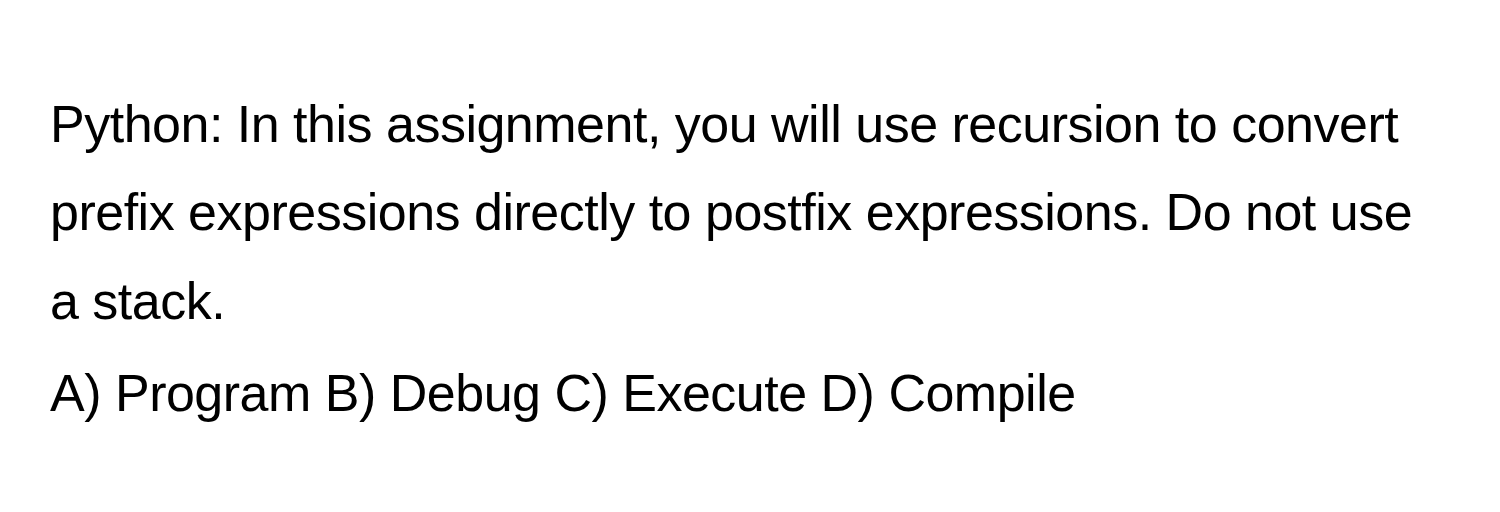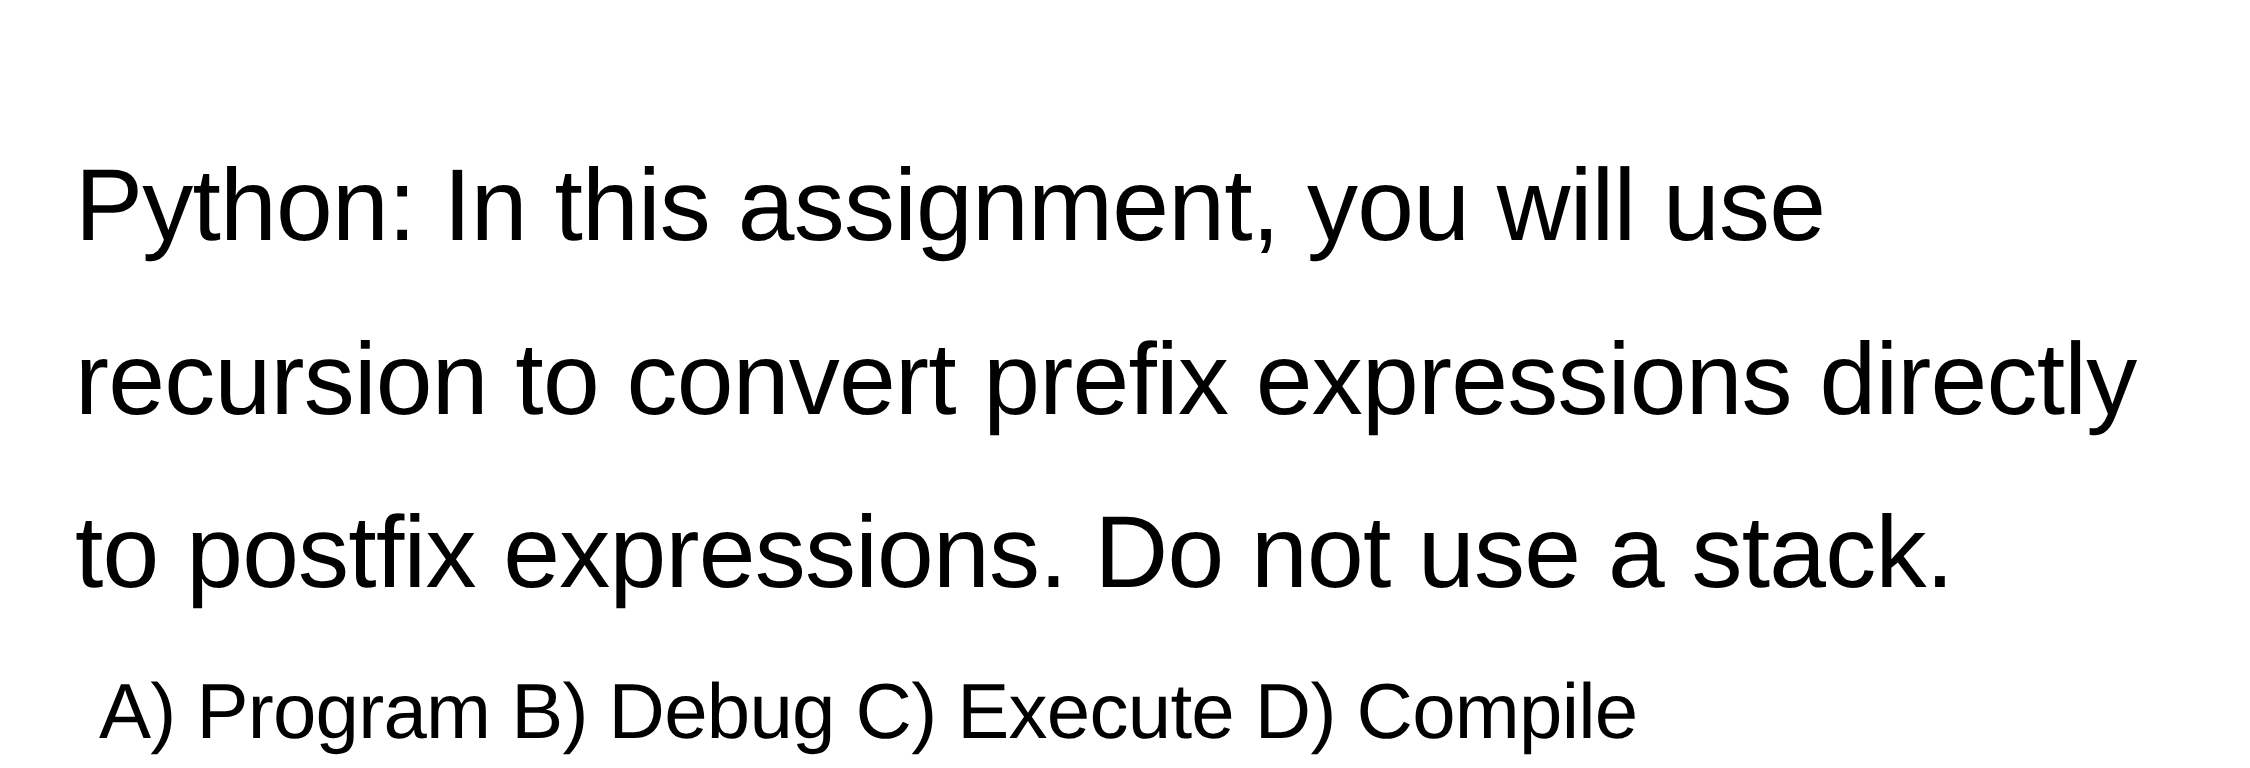--- a/index.html
+++ b/index.html
@@ -11,34 +11,33 @@
       width: 1500px;
       height: 512px;
       background-color: #ffffff;
       font-family: -apple-system, BlinkMacSystemFont, "Segoe UI", Helvetica, Arial, sans-serif;
       padding: 80px 50px 50px 50px;
     }
     .question-container {
       max-width: 1400px;
     }
     .question-text {
-      font-size: 68px;
+      font-size: 52px;
       line-height: 1.7;
       color: #000000;
       font-weight: 400;
       letter-spacing: -0.5px;
     }
     .options-line {
       font-size: 52px;
       line-height: 1.7;
       color: #000000;
       font-weight: 400;
       letter-spacing: -0.5px;
       margin-top: 4px;
-      margin-left: 16px;
     }
   </style>
 </head>
 <body>
 
 <div class="question-container">
   <div class="question-text">Python: In this assignment, you will use recursion to convert prefix expressions directly to postfix expressions. Do not use a stack.</div>
   <div class="options-line">A) Program B) Debug C) Execute D) Compile</div>
 </div>
 

